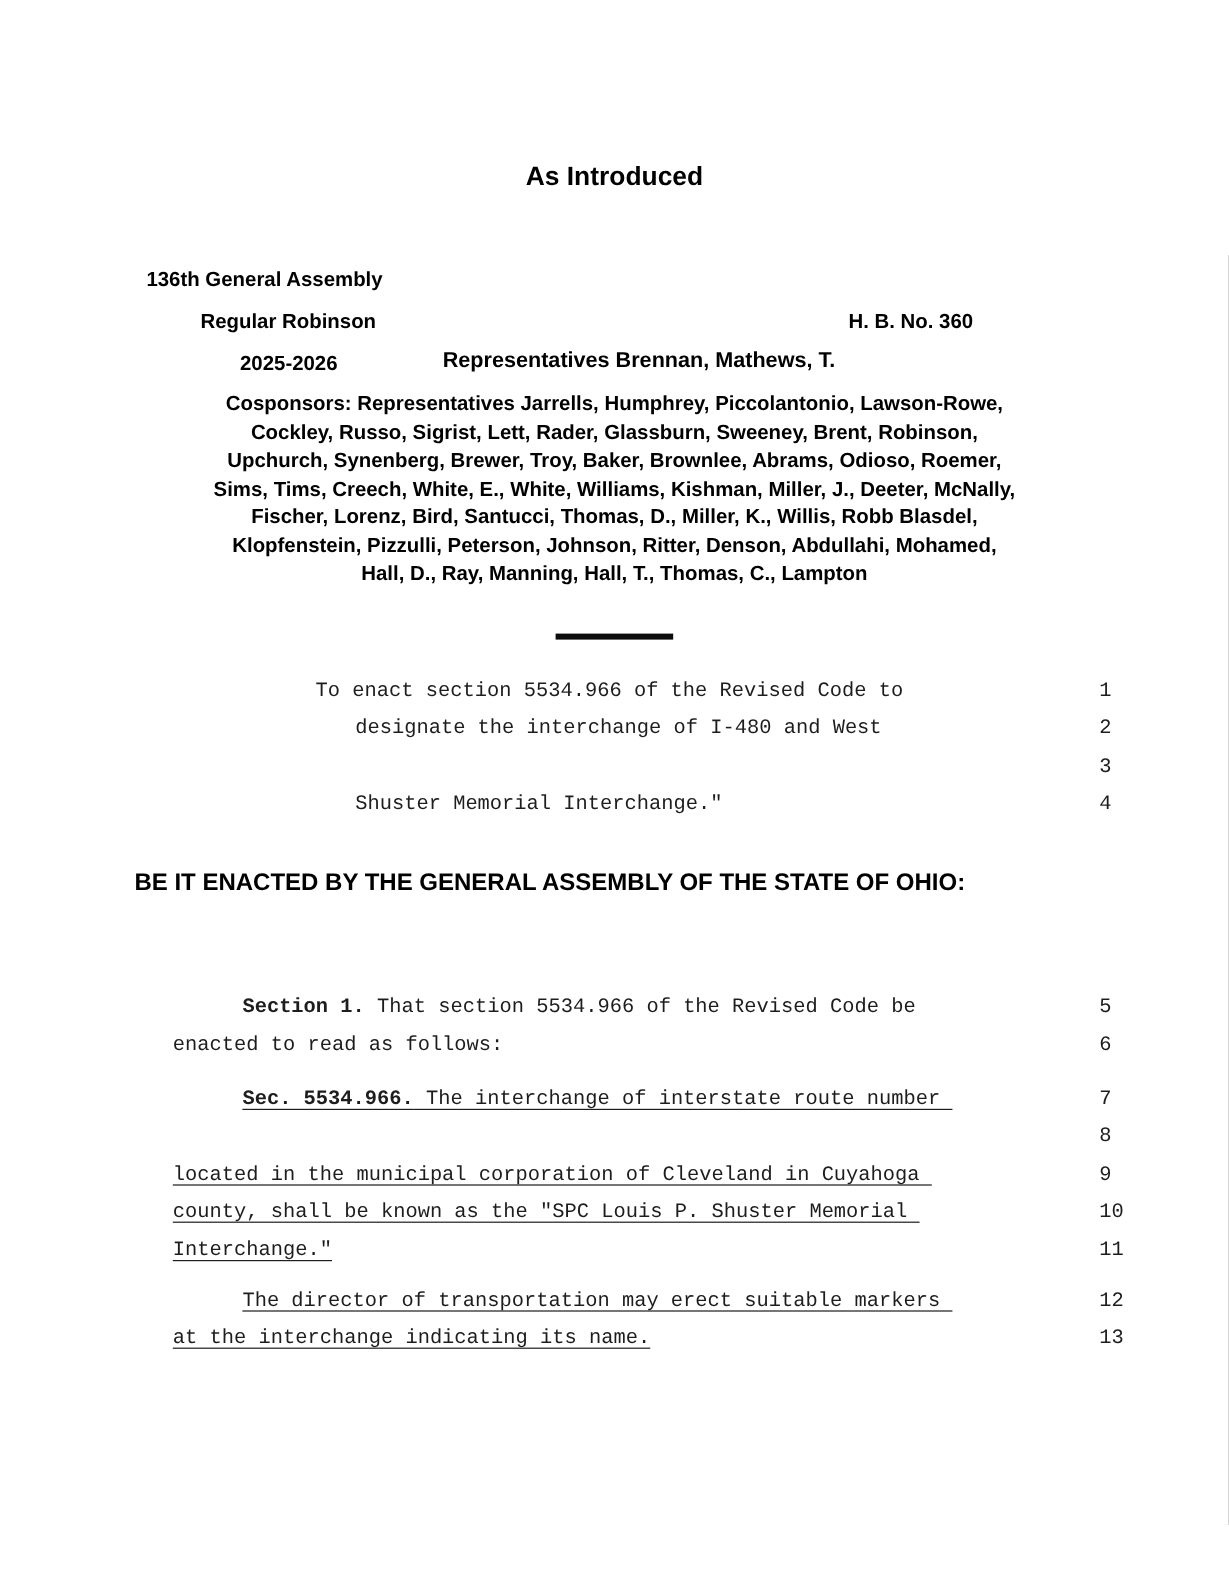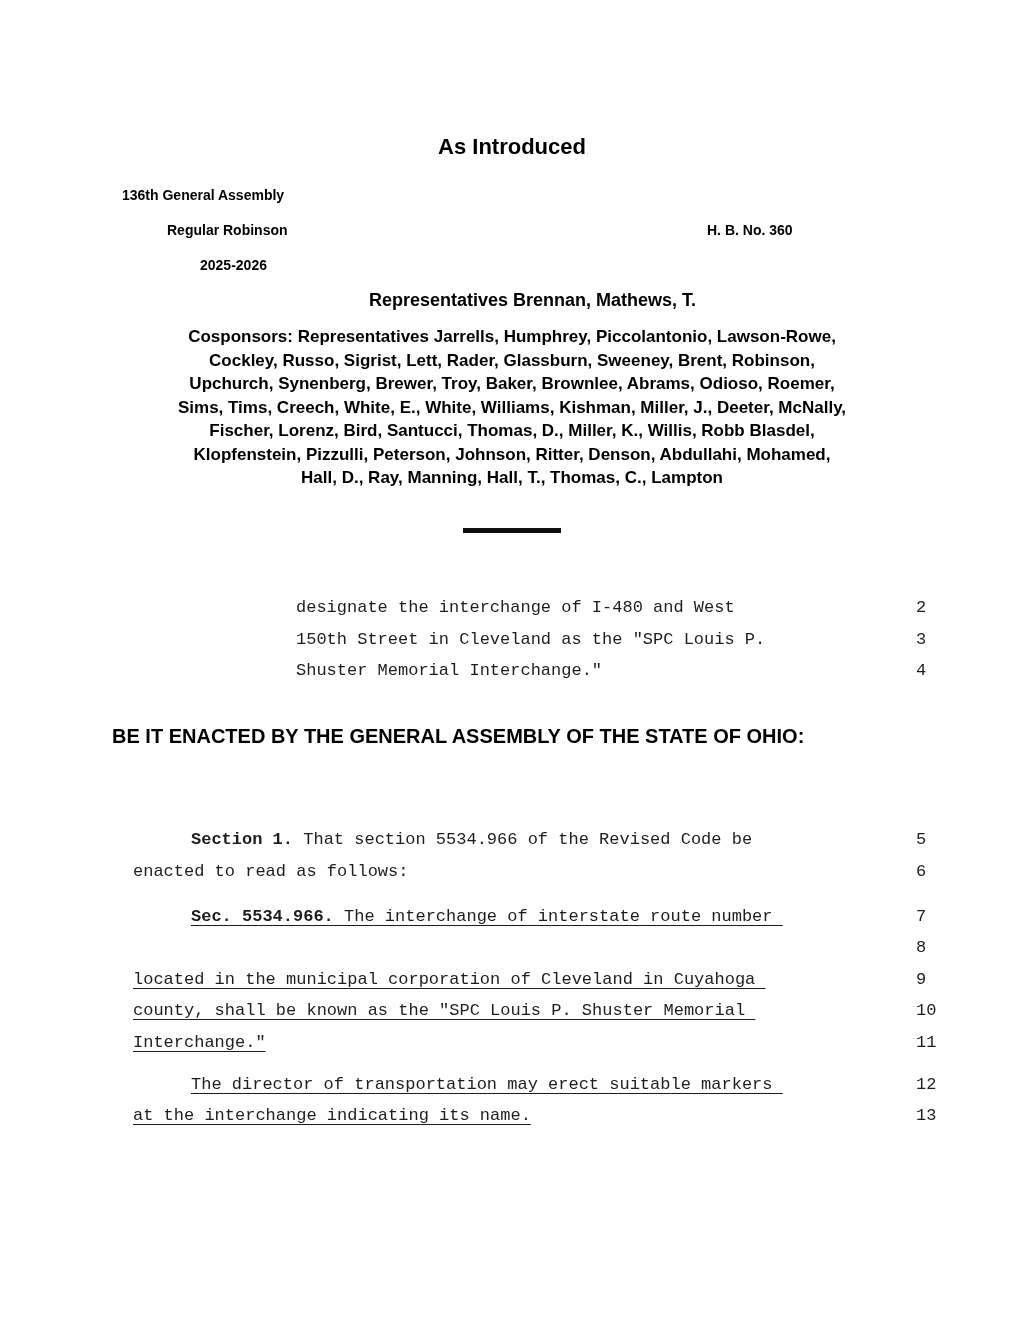--- a/index.html
+++ b/index.html
@@ -8,37 +8,37 @@
     width:1024px;height:1325px;
     margin:0 auto;
     background:#ffffff;
     font-family:"Liberation Sans",sans-serif;
     color:#000;
     overflow:hidden;
   }
   .abs{position:absolute;white-space:pre;}
   .bold{font-weight:bold;}
   .center{left:0;right:0;text-align:center;}
-  .hdr{font-size:14px;font-weight:bold;line-height:1.1;}
+  .hdr{font-size:17px;font-weight:bold;line-height:1.1;margin-top:36px;}
   .status{font-size:22px;font-weight:bold;}
   .reps{font-size:18px;font-weight:bold;margin-left:41px;}
   .cosponsors{font-size:17px;font-weight:bold;line-height:23.5px;white-space:normal;}
   .cosponsors div{white-space:pre;}
   .rule{position:absolute;top:528px;left:463px;width:98px;height:5px;background:#0d0d0d;}
   .enact{font-size:20px;font-weight:bold;}
   .mono,.num{
     font-family:"Liberation Mono","DejaVu Sans Mono",monospace;
     font-size:17px;color:#1d1d1d;line-height:1.15;
   }
   .row{position:absolute;left:0;right:0;height:24px;}
   .row .txt{position:absolute;white-space:pre;}
   .row .num{position:absolute;left:916px;white-space:pre;}
   .ml-title{left:263px;}
   .ml-title-cont{left:296px;}
-  .ml-body{left:133px;}
+  .ml-body{left:144px;}
   .indent{padding-left:58px;}
   .u{
     text-decoration:underline;
     text-decoration-thickness:1px;
     text-underline-offset:4px;
     text-decoration-skip-ink:none;
   }
 </style>
 </head>
 <body>
@@ -59,26 +59,29 @@
     <div>Cockley, Russo, Sigrist, Lett, Rader, Glassburn, Sweeney, Brent, Robinson,</div>
     <div>Upchurch, Synenberg, Brewer, Troy, Baker, Brownlee, Abrams, Odioso, Roemer,</div>
     <div>Sims, Tims, Creech, White, E., White, Williams, Kishman, Miller, J., Deeter, McNally,</div>
     <div>Fischer, Lorenz, Bird, Santucci, Thomas, D., Miller, K., Willis, Robb Blasdel,</div>
     <div>Klopfenstein, Pizzulli, Peterson, Johnson, Ritter, Denson, Abdullahi, Mohamed,</div>
     <div>Hall, D., Ray, Manning, Hall, T., Thomas, C., Lampton</div>
   </div>
 
   <div class="rule"></div>
 
+  <div class="row" style="top:567px;">
+    <span class="txt mono ml-title">To enact section 5534.966 of the Revised Code to</span>
+    <span class="num">1</span>
+  </div>
   <div class="row" style="top:598px;">
     <span class="txt mono ml-title-cont">designate the interchange of I-480 and West</span>
     <span class="num">2</span>
   </div>
   <div class="row" style="top:630px;">
-    <span class="txt mono ml-title-cont">150th Street in Cleveland as the "SPC Louis P.</span>
     <span class="num">3</span>
   </div>
   <div class="row" style="top:661px;">
     <span class="txt mono ml-title-cont">Shuster Memorial Interchange."</span>
     <span class="num">4</span>
   </div>
 
   <div class="abs enact" style="left:112px;top:725px;">BE IT ENACTED BY THE GENERAL ASSEMBLY OF THE STATE OF OHIO:</div>
 
   <div class="row" style="top:830px;">

